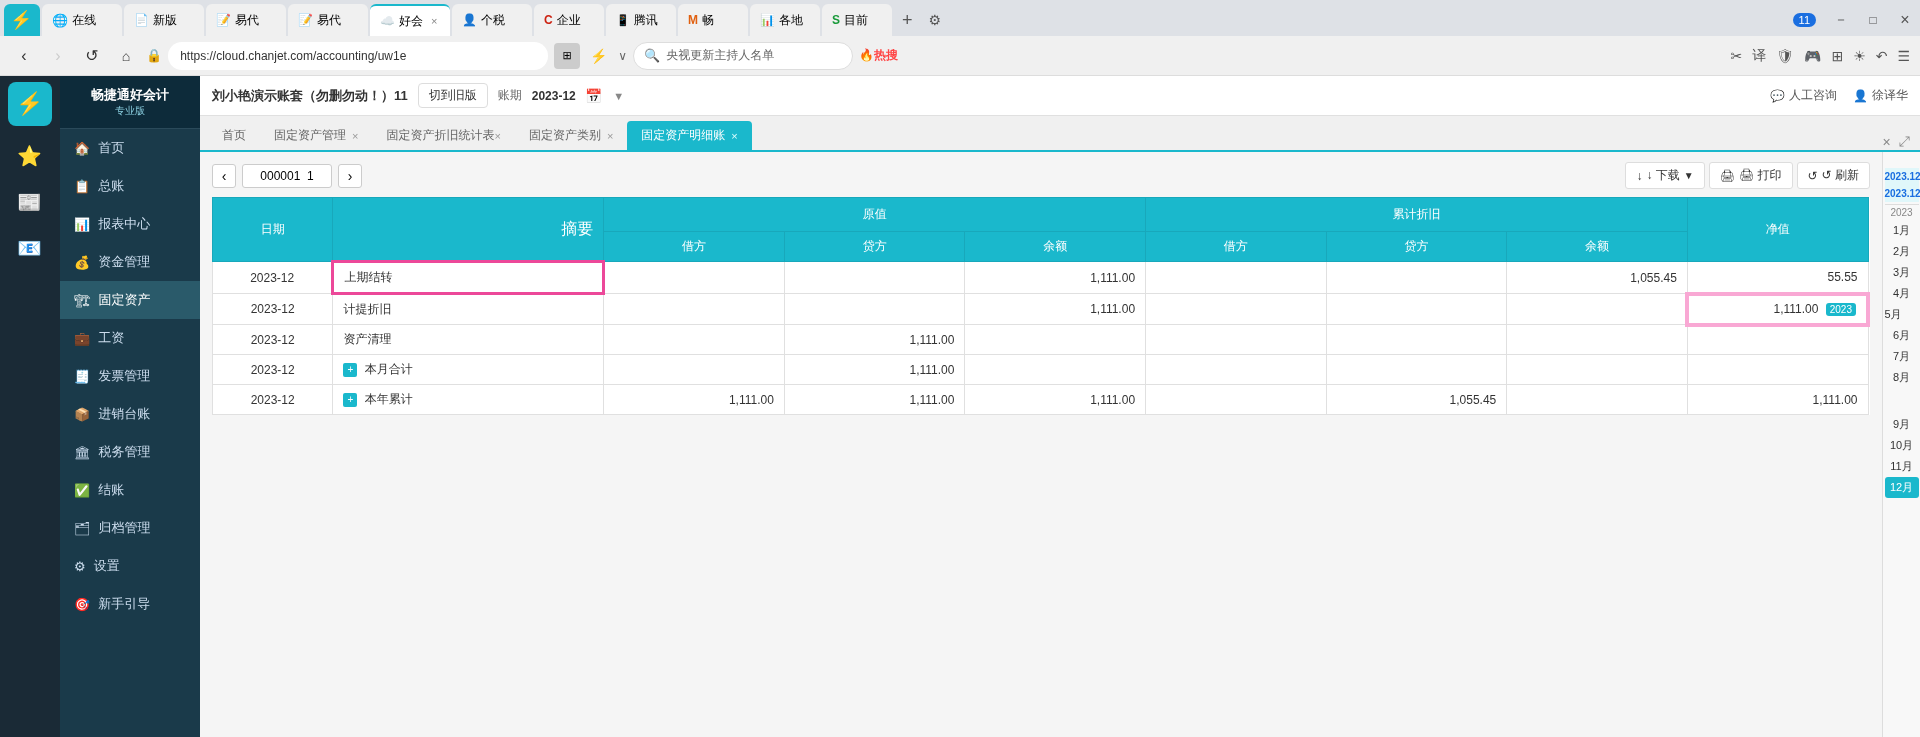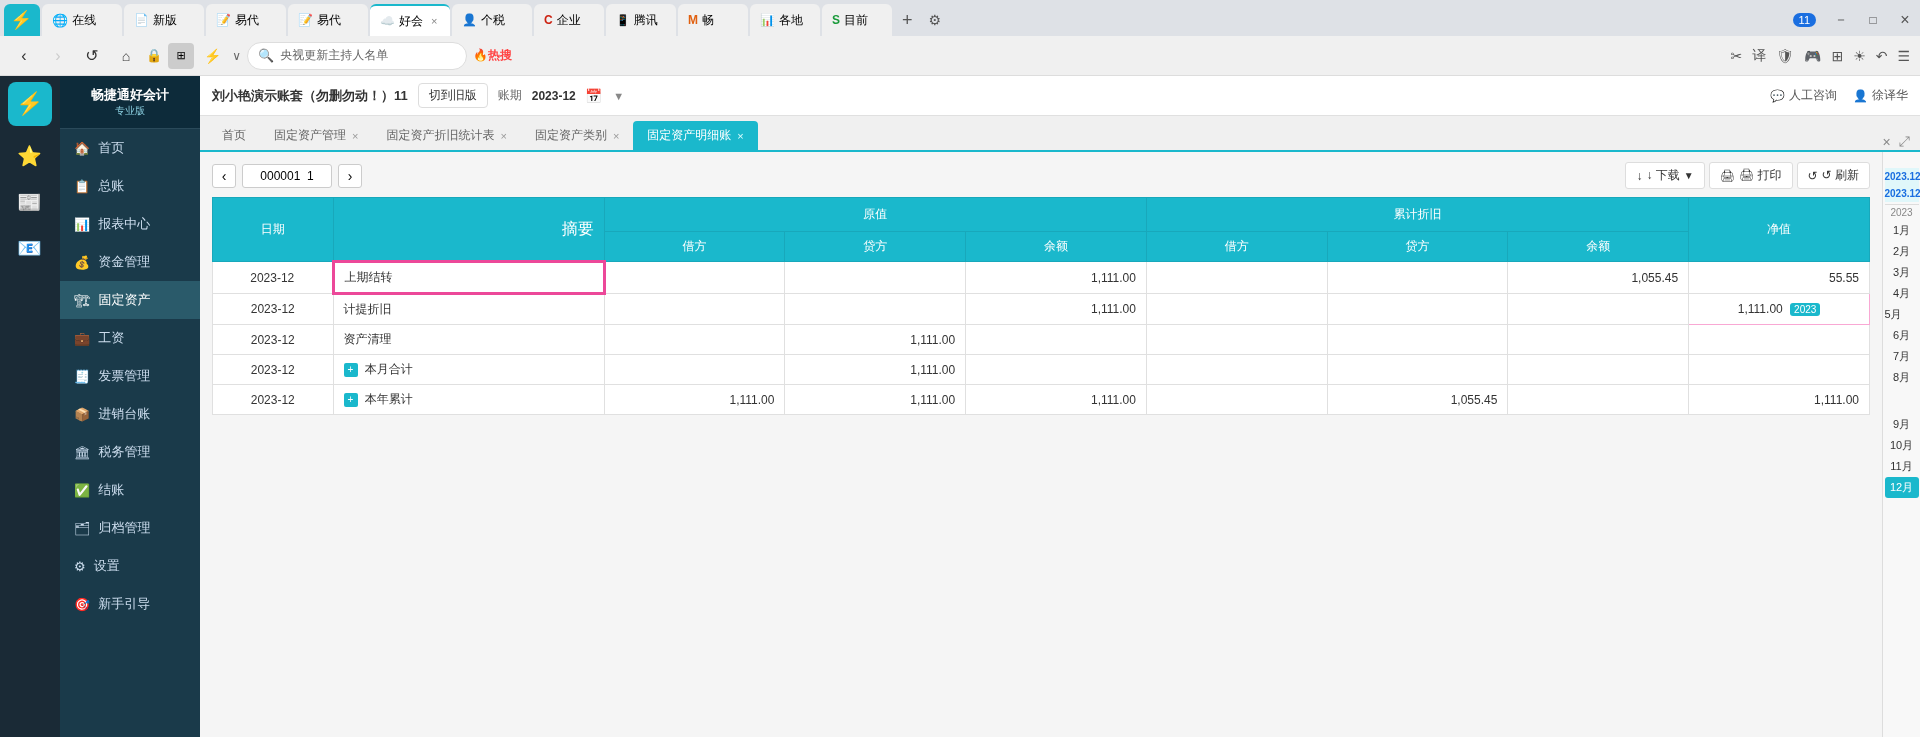--- a/index.html
+++ b/index.html
@@ -74,20 +74,21 @@
     <div style="width:30px;height:32px;display:flex;align-items:center;justify-content:center;cursor:pointer;font-size:12px;color:#555;">□</div>
     <div style="width:30px;height:32px;display:flex;align-items:center;justify-content:center;cursor:pointer;font-size:16px;color:#555;">×</div>
   </div>
 
   <div style="display:flex;align-items:center;height:40px;background:#f0f0f0;padding:0 10px;gap:6px;border-bottom:1px solid #ddd;">
     <div style="width:28px;height:28px;display:flex;align-items:center;justify-content:center;cursor:pointer;border-radius:50%;color:#333;font-size:16px;">‹</div>
     <div style="width:28px;height:28px;display:flex;align-items:center;justify-content:center;cursor:pointer;border-radius:50%;color:#ccc;font-size:16px;">›</div>
     <div style="width:28px;height:28px;display:flex;align-items:center;justify-content:center;cursor:pointer;border-radius:50%;color:#333;font-size:16px;">↺</div>
     <div style="width:28px;height:28px;display:flex;align-items:center;justify-content:center;cursor:pointer;border-radius:50%;color:#333;font-size:14px;">⌂</div>
     <div style="color:#1a9a3a;font-size:13px;">🔒</div>
+    <input type="text" value="https://cloud.chanjet.com/accounting/uw1e" style="flex: 0 0 380px; height: 28px; border: none; border-radius: 14px; background: rgb(255, 255, 255); padding: 0px 12px; font-size: 12px; color: rgb(51, 51, 51); outline: none;">
     <div style="width:26px;height:26px;background:#ccc;border-radius:4px;display:flex;align-items:center;justify-content:center;font-size:11px;cursor:pointer;">⊞</div>
     <div style="width:26px;height:26px;border-radius:4px;display:flex;align-items:center;justify-content:center;font-size:14px;cursor:pointer;color:#e06010;">⚡</div>
     <div style="font-size:12px;cursor:pointer;color:#666;">∨</div>
 
     <div style="display:flex;align-items:center;border:1px solid #ddd;border-radius:14px;background:#fff;padding:0 10px;height:28px;gap:6px;flex:0 0 220px;">
       <span style="color:#888;font-size:13px;">🔍</span>
       <span style="font-size:12px;color:#666;">央视更新主持人名单</span>
     </div>
     <span style="color:#f44;font-weight:bold;font-size:12px;white-space:nowrap;">🔥热搜</span>
 
@@ -199,21 +200,21 @@
       </div>
 
       <div style="height:36px;background:#f0f0f0;display:flex;align-items:flex-end;border-bottom:2px solid #1ab8cc;padding-left:8px;flex-shrink:0;">
         <div style="padding:6px 14px;font-size:12px;cursor:pointer;border-radius:4px 4px 0 0;color:#666;display:flex;align-items:center;gap:6px;">
           <span>首页</span>
         </div>
         <div style="padding:6px 14px;font-size:12px;cursor:pointer;border-radius:4px 4px 0 0;color:#666;display:flex;align-items:center;gap:6px;">
           <span>固定资产管理</span>
           <span style="font-size:11px;color:#999;">×</span>
         </div>
-        <div style="padding:6px 14px;font-size:12px;cursor:pointer;border-radius:4px 4px 0 0;color:#666;display:flex;align-items:center;gap:6px;">
+        <div style="padding:6px 14px;font-size:12px;cursor:pointer;border-radius:4px 4px 0 0;color:#666;display:flex;align-items:center;">
           <span>固定资产折旧统计表</span>
           <span style="font-size:11px;color:#999;">×</span>
         </div>
         <div style="padding:6px 14px;font-size:12px;cursor:pointer;border-radius:4px 4px 0 0;color:#666;display:flex;align-items:center;gap:6px;">
           <span>固定资产类别</span>
           <span style="font-size:11px;color:#999;">×</span>
         </div>
         <div style="padding:6px 14px;font-size:12px;cursor:pointer;border-radius:4px 4px 0 0;background:#1ab8cc;color:#fff;display:flex;align-items:center;gap:6px;">
           <span>固定资产明细账</span>
           <span style="font-size:11px;color:#dff;">×</span>
@@ -296,21 +297,21 @@
 
               <tr>
                 <td style="padding:6px 10px;border:1px solid #e0e0e0;font-size:12px;color:#333;text-align:center;">2023-12</td>
                 <td style="padding:6px 10px;border:1px solid #e0e0e0;font-size:12px;color:#333;">计提折旧</td>
                 <td style="padding:6px 10px;border:1px solid #e0e0e0;font-size:12px;color:#333;text-align:right;"></td>
                 <td style="padding:6px 10px;border:1px solid #e0e0e0;font-size:12px;color:#333;text-align:right;"></td>
                 <td style="padding:6px 10px;border:1px solid #e0e0e0;font-size:12px;color:#333;text-align:right;">1,111.00</td>
                 <td style="padding:6px 10px;border:1px solid #e0e0e0;font-size:12px;color:#333;text-align:right;"></td>
                 <td style="padding:6px 10px;border:1px solid #e0e0e0;font-size:12px;color:#333;text-align:right;"></td>
                 <td style="padding:6px 10px;border:1px solid #e0e0e0;font-size:12px;color:#333;text-align:right;"></td>
-                <td style="padding:6px 10px;border:1px solid #f9a8d4;font-size:12px;color:#333;text-align:center;position:relative;">
+                <td style="padding:6px 10px;border:4px solid #f9a8d4;font-size:12px;color:#333;text-align:right;position:relative;">
                   <span>1,111.00</span>
                   <span style="display:inline-block;background:#1ab8cc;color:#fff;border-radius:3px;padding:1px 4px;font-size:10px;margin-left:4px;">2023</span>
                 </td>
               </tr>
 
               <tr>
                 <td style="padding:6px 10px;border:1px solid #e0e0e0;font-size:12px;color:#333;text-align:center;">2023-12</td>
                 <td style="padding:6px 10px;border:1px solid #e0e0e0;font-size:12px;color:#333;">资产清理</td>
                 <td style="padding:6px 10px;border:1px solid #e0e0e0;font-size:12px;color:#333;text-align:right;"></td>
                 <td style="padding:6px 10px;border:1px solid #e0e0e0;font-size:12px;color:#333;text-align:right;">1,111.00</td>

